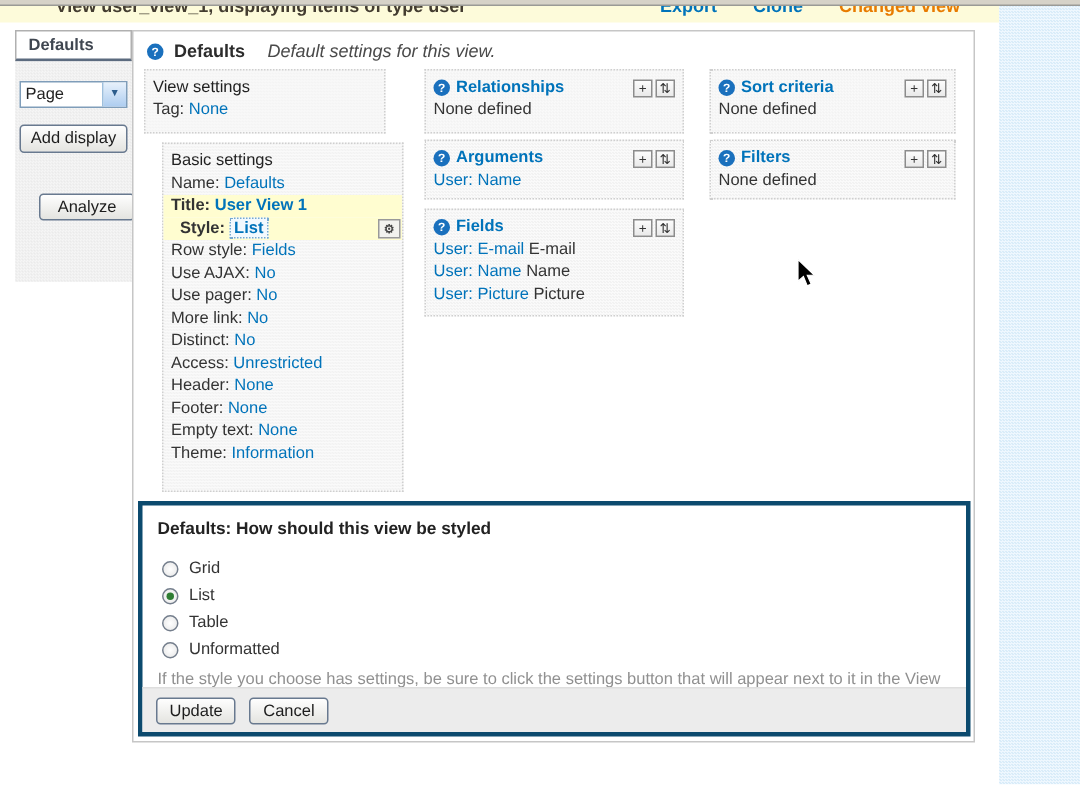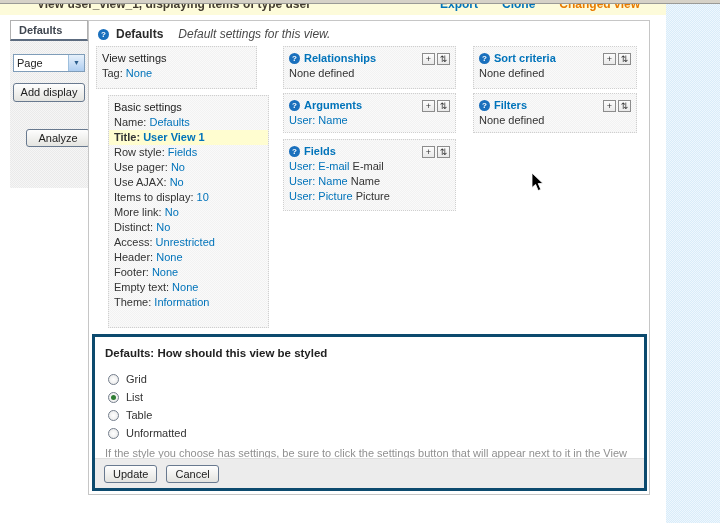--- a/index.html
+++ b/index.html
@@ -134,35 +134,36 @@
     <div class="group g-basic">
       <div class="st">Basic settings</div>
       <div class="row">
         <span>Name:</span>
         <a>Defaults</a>
       </div>
       <div class="row hl bold">
         <span>Title:</span>
         <a>User View 1</a>
       </div>
+      <div class="row hl bold indent">
+        <span>Style:</span>
+        <a class="boxedlink">List</a>
+        <span class="gearbtn">⚙</span>
+      </div>
       <div class="row">
         <span>Row style:</span>
         <a>Fields</a>
       </div>
       <div class="row">
+        <span>Use AJAX:</span>
+        <a>No</a>
+      </div>
+      <div class="row">
         <span>Use pager:</span>
         <a>No</a>
-      </div>
-      <div class="row">
-        <span>Use AJAX:</span>
-        <a>No</a>
-      </div>
-      <div class="row">
-        <span>Items to display:</span>
-        <a>10</a>
       </div>
       <div class="row">
         <span>More link:</span>
         <a>No</a>
       </div>
       <div class="row">
         <span>Distinct:</span>
         <a>No</a>
       </div>
       <div class="row">

